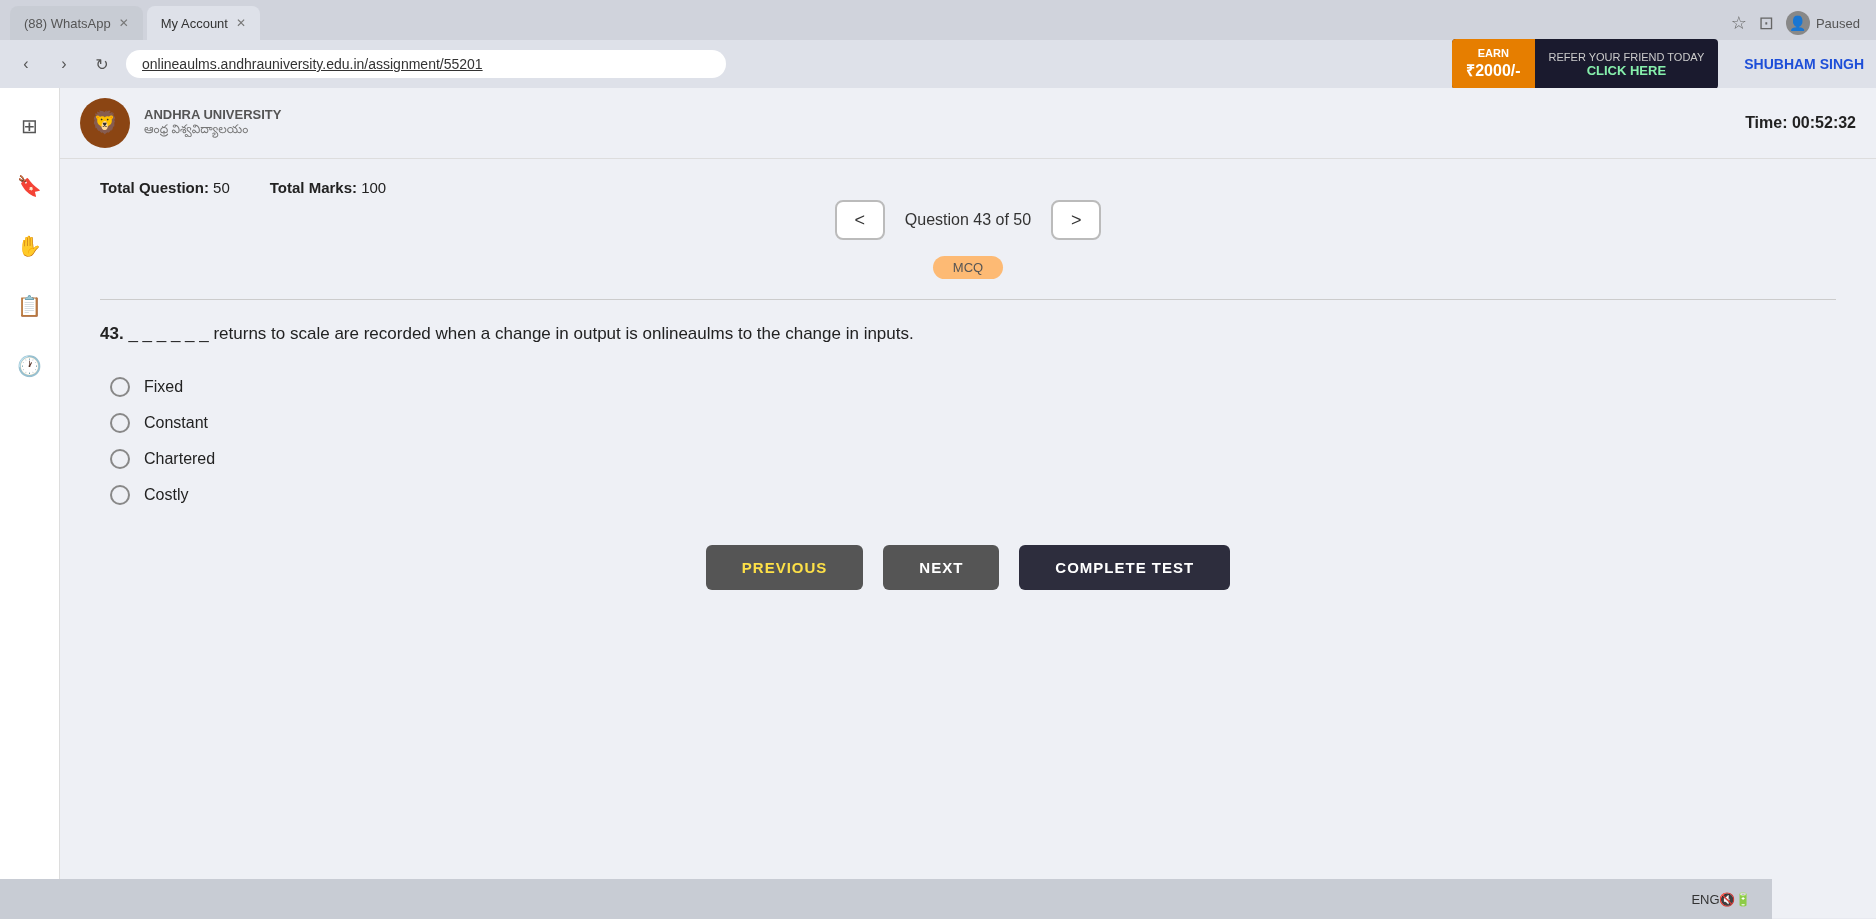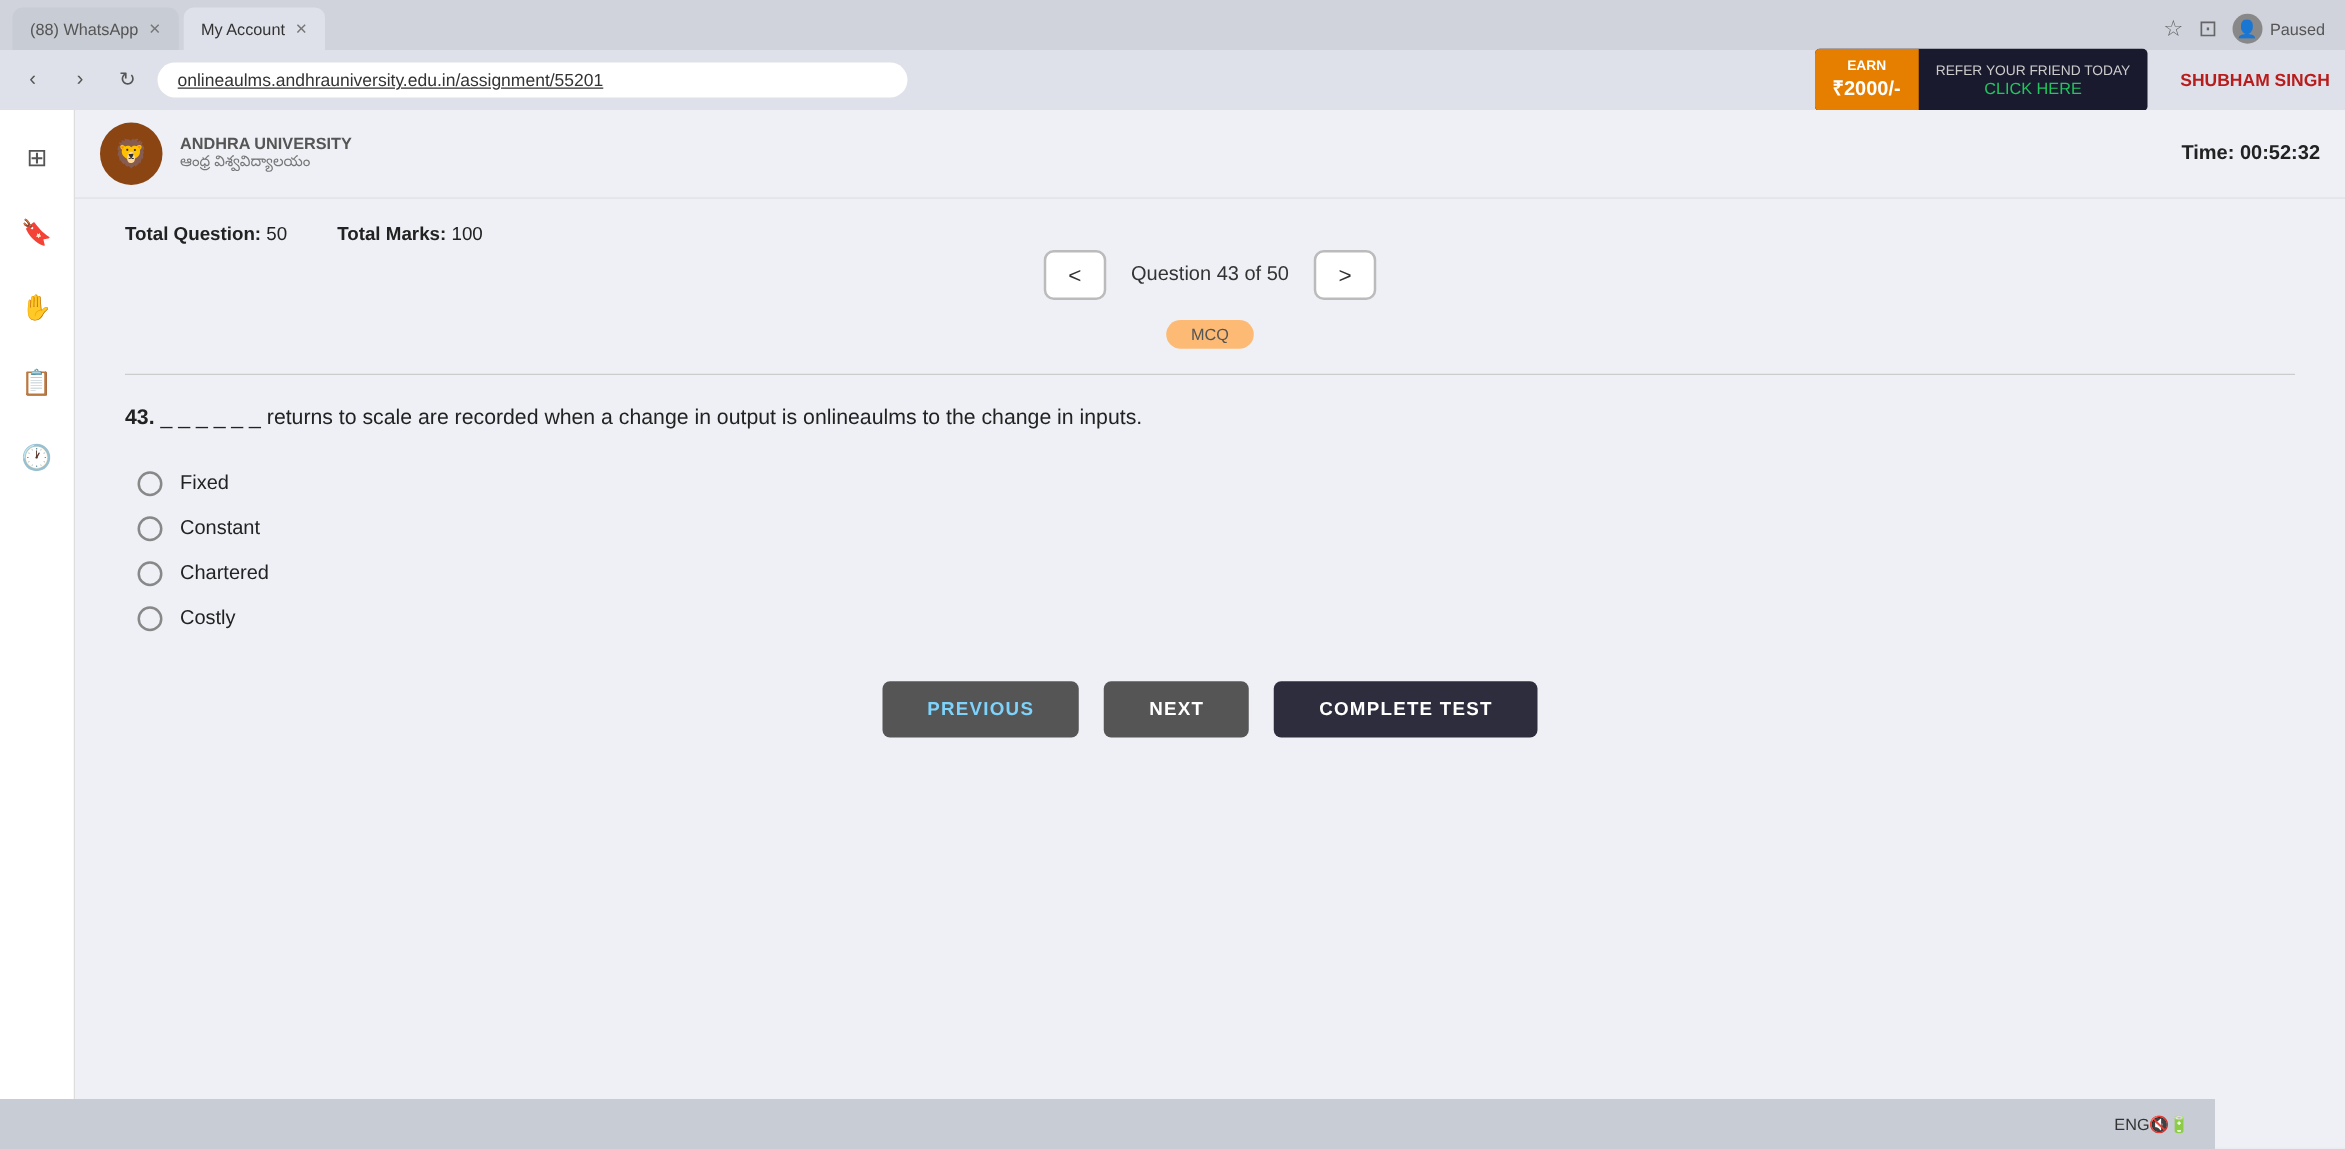--- a/index.html
+++ b/index.html
@@ -100,27 +100,27 @@
 
     .earn-left .earn-label { font-size: 11px; font-weight: bold; }
     .earn-left .earn-amount { font-size: 16px; font-weight: bold; }
 
     .earn-right {
       padding: 6px 14px;
       text-align: center;
     }
 
     .earn-right .refer { font-size: 11px; color: #ccc; }
-    .earn-right .click { font-size: 13px; font-weight: normal; color: #22c55e; }
+    .earn-right .click { font-size: 13px; font-weight: bold; color: #86efac; }
 
     .user-name {
       margin-left: 16px;
       font-size: 14px;
       font-weight: bold;
-      color: #b91c1c;
+      color: #1d4ed8;
     }
 
     
     .main-layout {
       display: flex;
       background: #eef0f5;
       min-height: 830px;
     }
 
     
@@ -272,21 +272,21 @@
 
     .action-buttons {
       display: flex;
       justify-content: center;
       gap: 20px;
       margin-top: 30px;
     }
 
     .btn-previous {
       background: #555;
-      color: #7dd3fc;
+      color: #fde047;
       border: none;
       border-radius: 6px;
       padding: 14px 36px;
       font-size: 15px;
       font-weight: bold;
       cursor: pointer;
       letter-spacing: 1px;
     }
 
     .btn-next {

